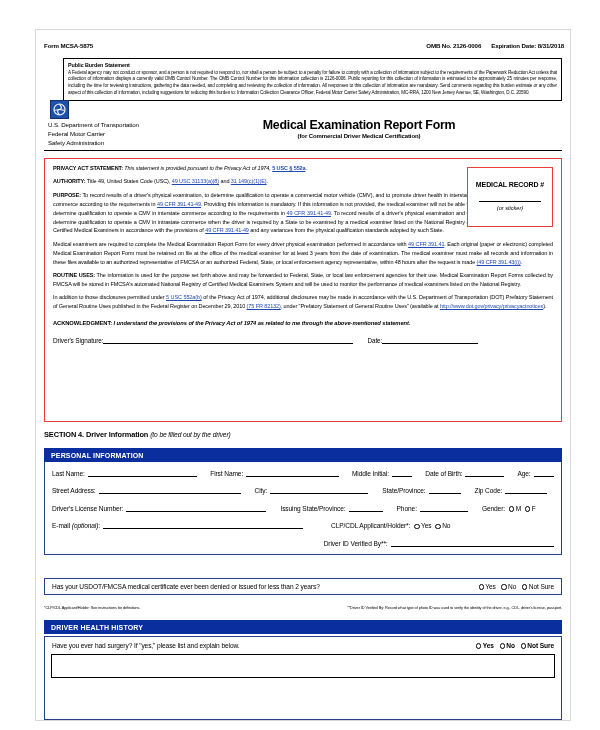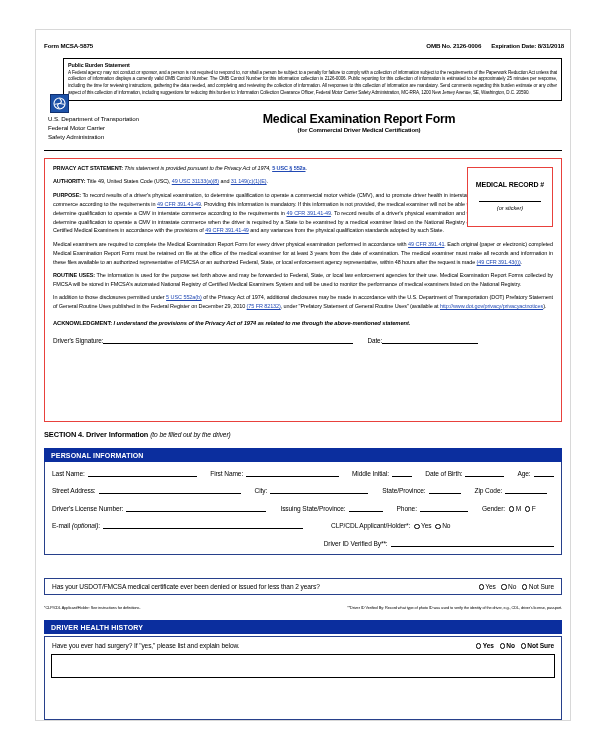--- a/index.html
+++ b/index.html
@@ -63,21 +63,21 @@
     font-size: 4.6px;
     line-height: 1.52;
     text-align: justify;
     letter-spacing: -0.12px;
   }
 
   
   .agency {
     position: absolute;
     left: 8px;
-    top: 64px;
+    top: 70px;
     width: 518px;
     height: 40px;
   }
   .dotlogo {
     position: absolute;
     left: 6px;
     top: 0px;
     width: 19px;
     height: 19px;
     background: #1d52a8;

